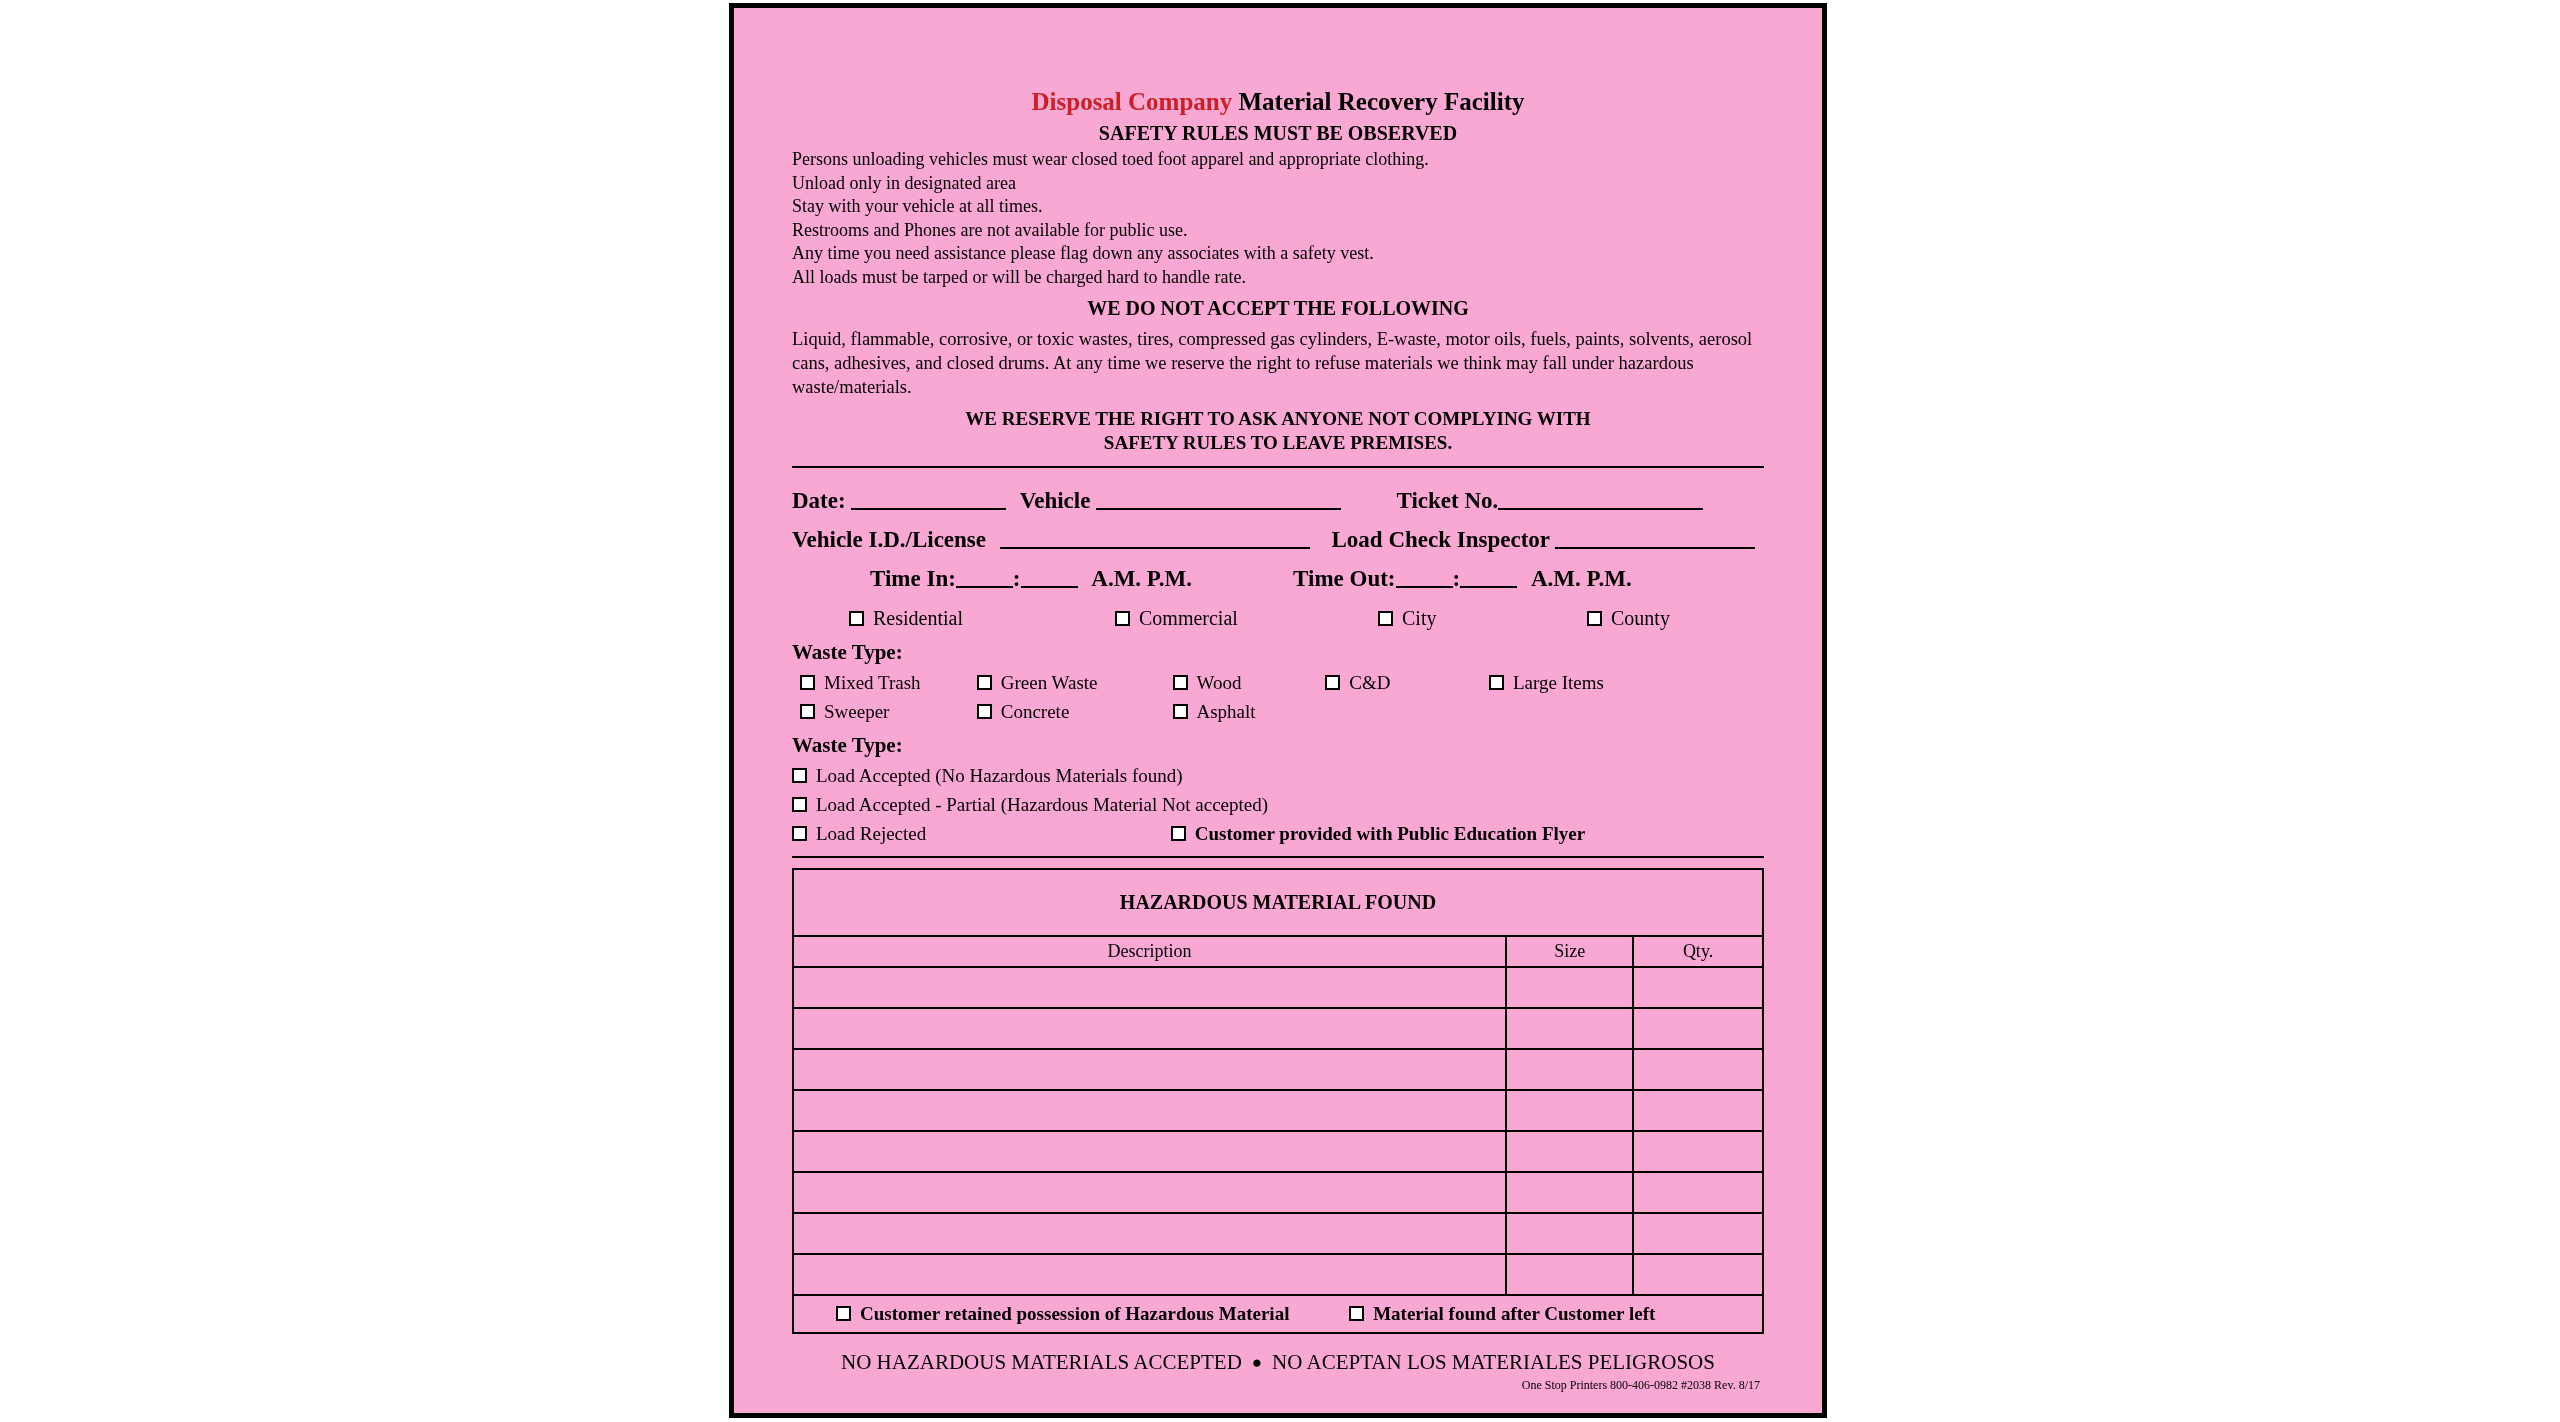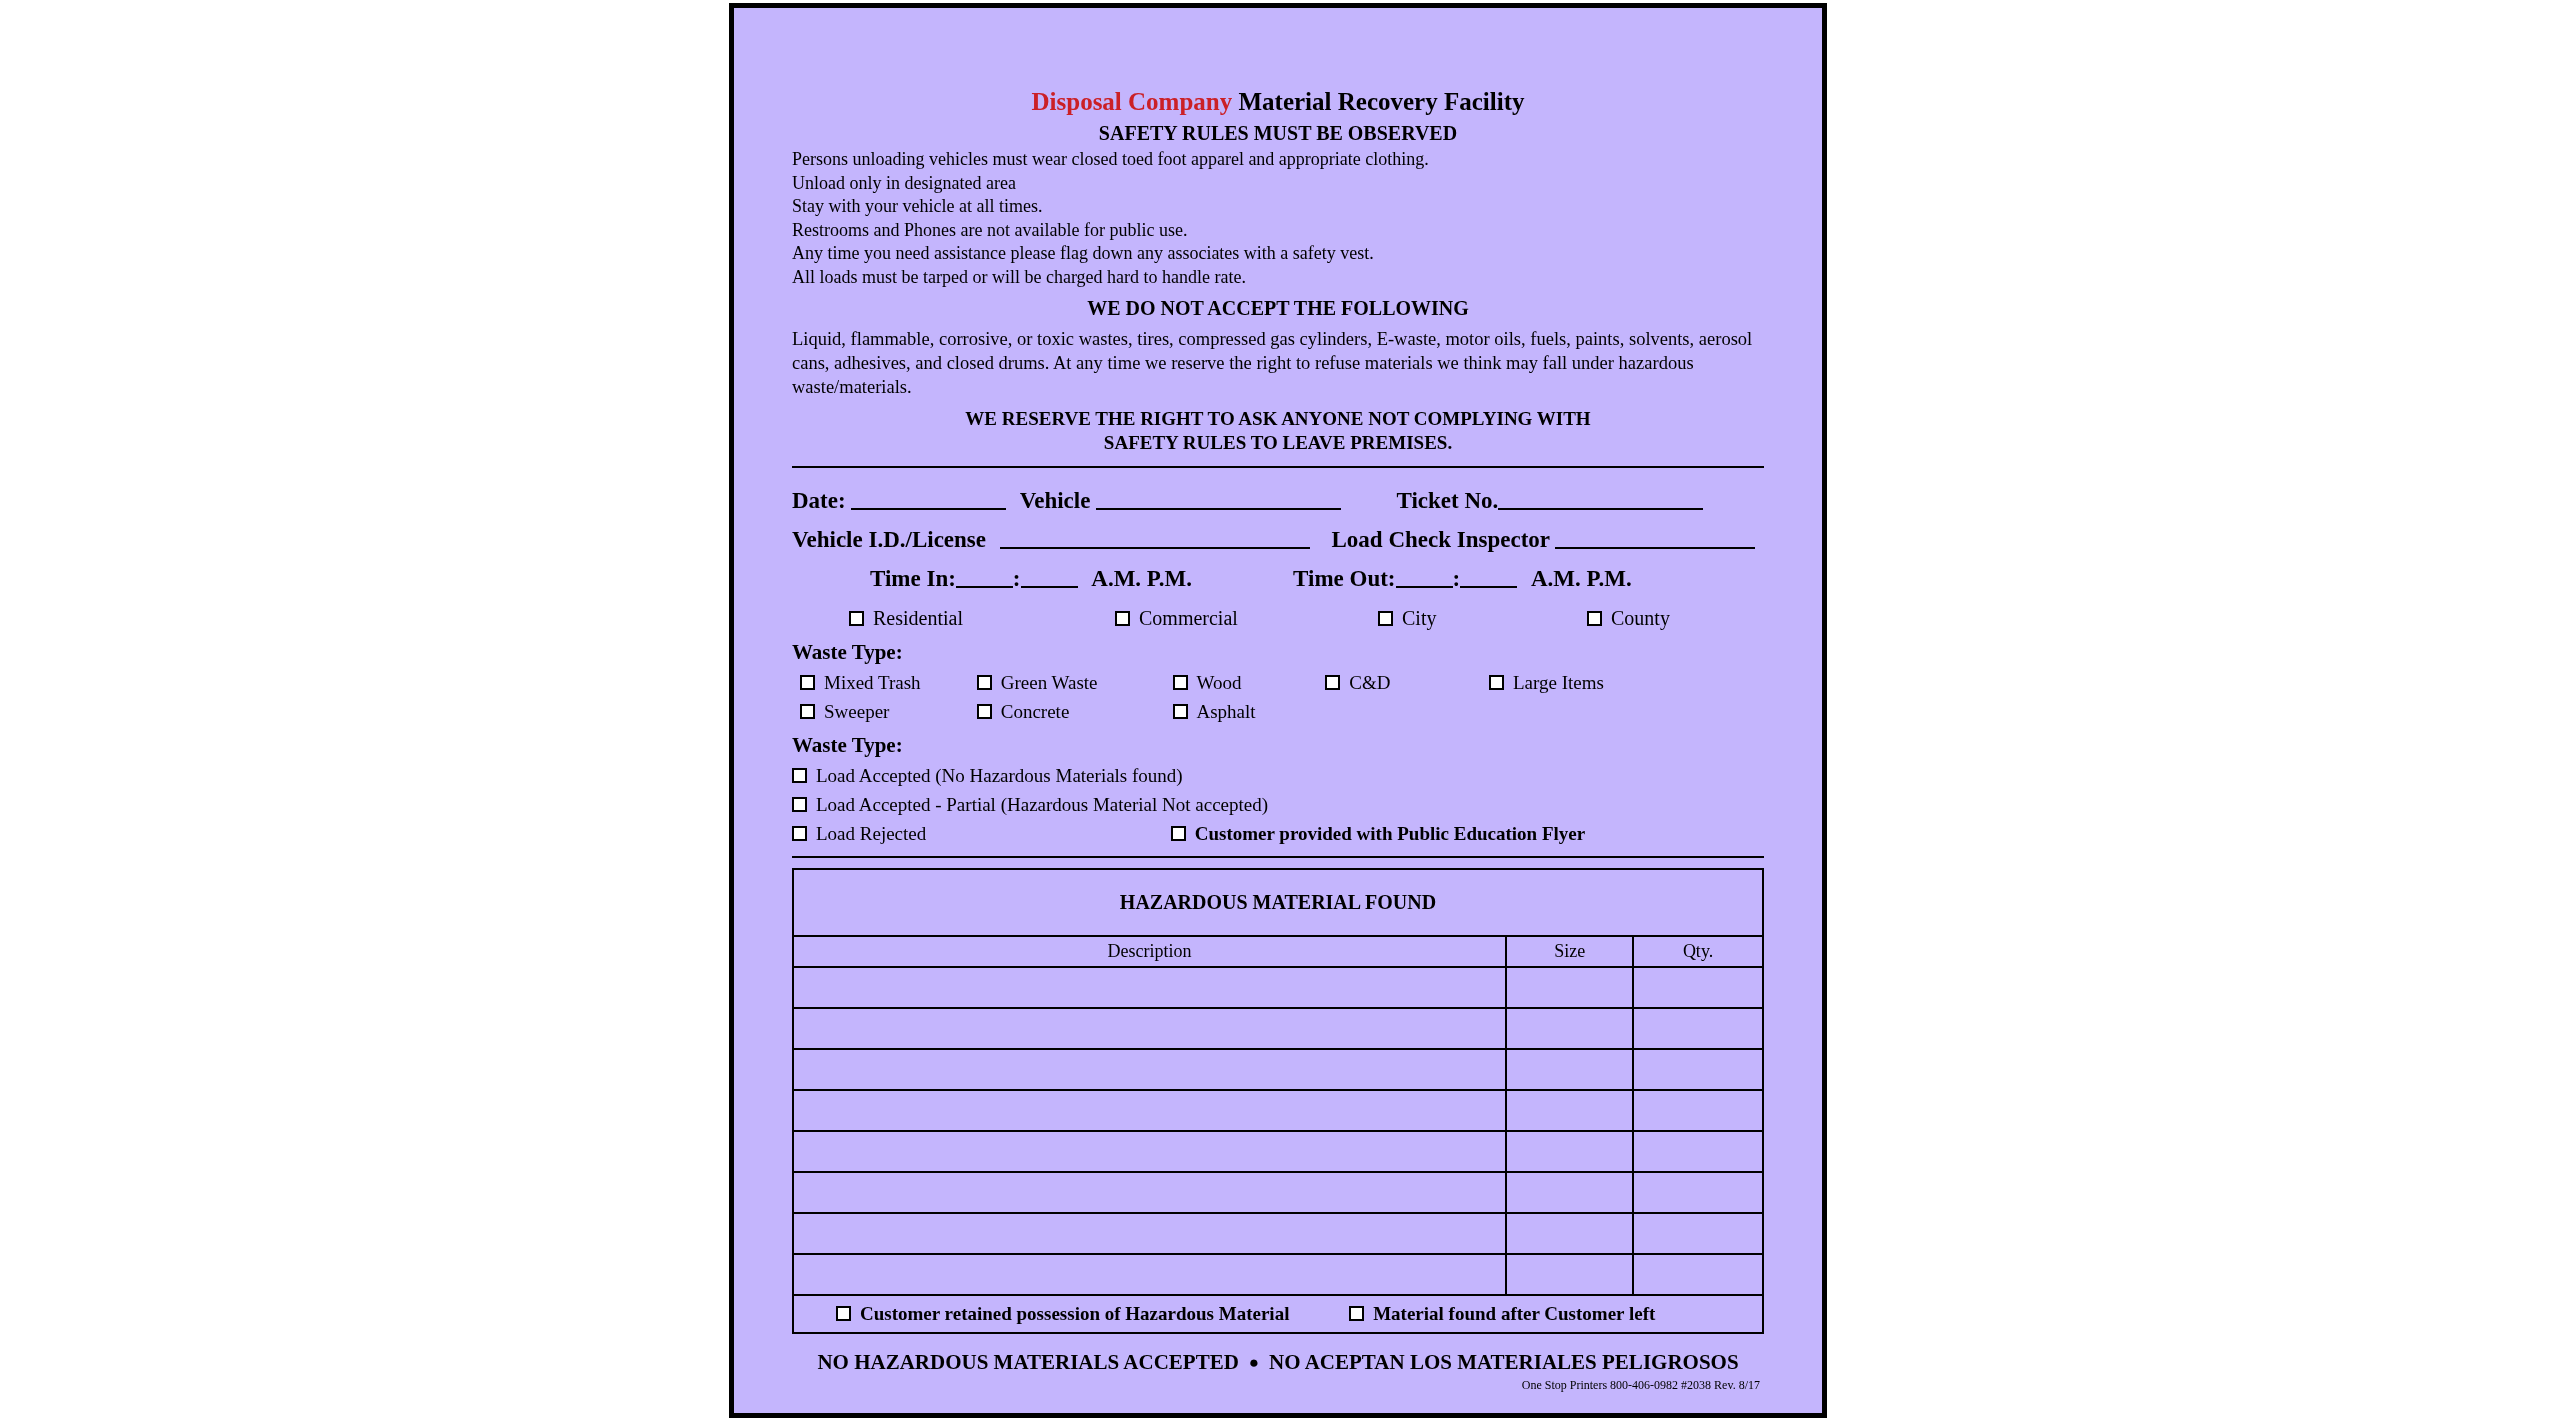--- a/index.html
+++ b/index.html
@@ -9,21 +9,21 @@
     font-family:"Liberation Serif", serif;
     color:#000;
     position:relative;
     overflow:hidden;
   }
   .doc {
     position:absolute;
     left:729px; top:3px;
     width:1098px; height:1415px;
     border:5px solid #000;
-    background:#c4b5fd;
+    background:#f9a8d4;
     overflow:hidden;
   }
   .inner { padding:0 58px; width:100%; }
 
   .title { margin-top:80px; font-size:25px; font-weight:bold; text-align:center; }
   .title .company { color:#cb2026; }
   .subtitle { font-size:19px; text-align:center; margin-top:2px; }
   .safety-head { font-size:20px; font-weight:bold; text-align:center; margin-top:6px; }
   .rules { font-size:18px; line-height:23.5px; margin-top:3px; }
   .section-head { font-size:20px; font-weight:bold; text-align:center; margin-top:8px; }
@@ -61,21 +61,21 @@
 
   table.hazmat { width:100%; border-collapse:collapse; margin-top:10px; }
   table.hazmat td { border:2px solid #000; }
   td.t-title { font-size:20px; font-weight:bold; text-align:center; padding:21px 0; }
   td.t-head { font-size:18px; text-align:center; padding:4px 0; }
   tr.empty td { height:41px; }
   td.t-foot { font-size:19px; font-weight:bold; padding:7px 0 7px 42px; white-space:nowrap; }
   td.t-foot .cb-item + .cb-item { margin-left:55px; }
   .col-desc { width:714px; } .col-size { width:127px; } .col-qty { width:130px; }
 
-  .notice { margin-top:16px; font-size:21px; font-weight:bold; text-align:center; white-space:nowrap; }
+  .notice { margin-top:16px; font-size:21px; font-weight:normal; text-align:center; white-space:nowrap; }
   .notice .dot { margin:0 10px; font-size:17px; vertical-align:1px; }
   .printer { font-size:12px; text-align:right; margin-top:3px; padding-right:4px; }
 </style>
 </head>
 <body>
 
 <div class="doc">
   <div class="inner">
 
     <div class="title">

